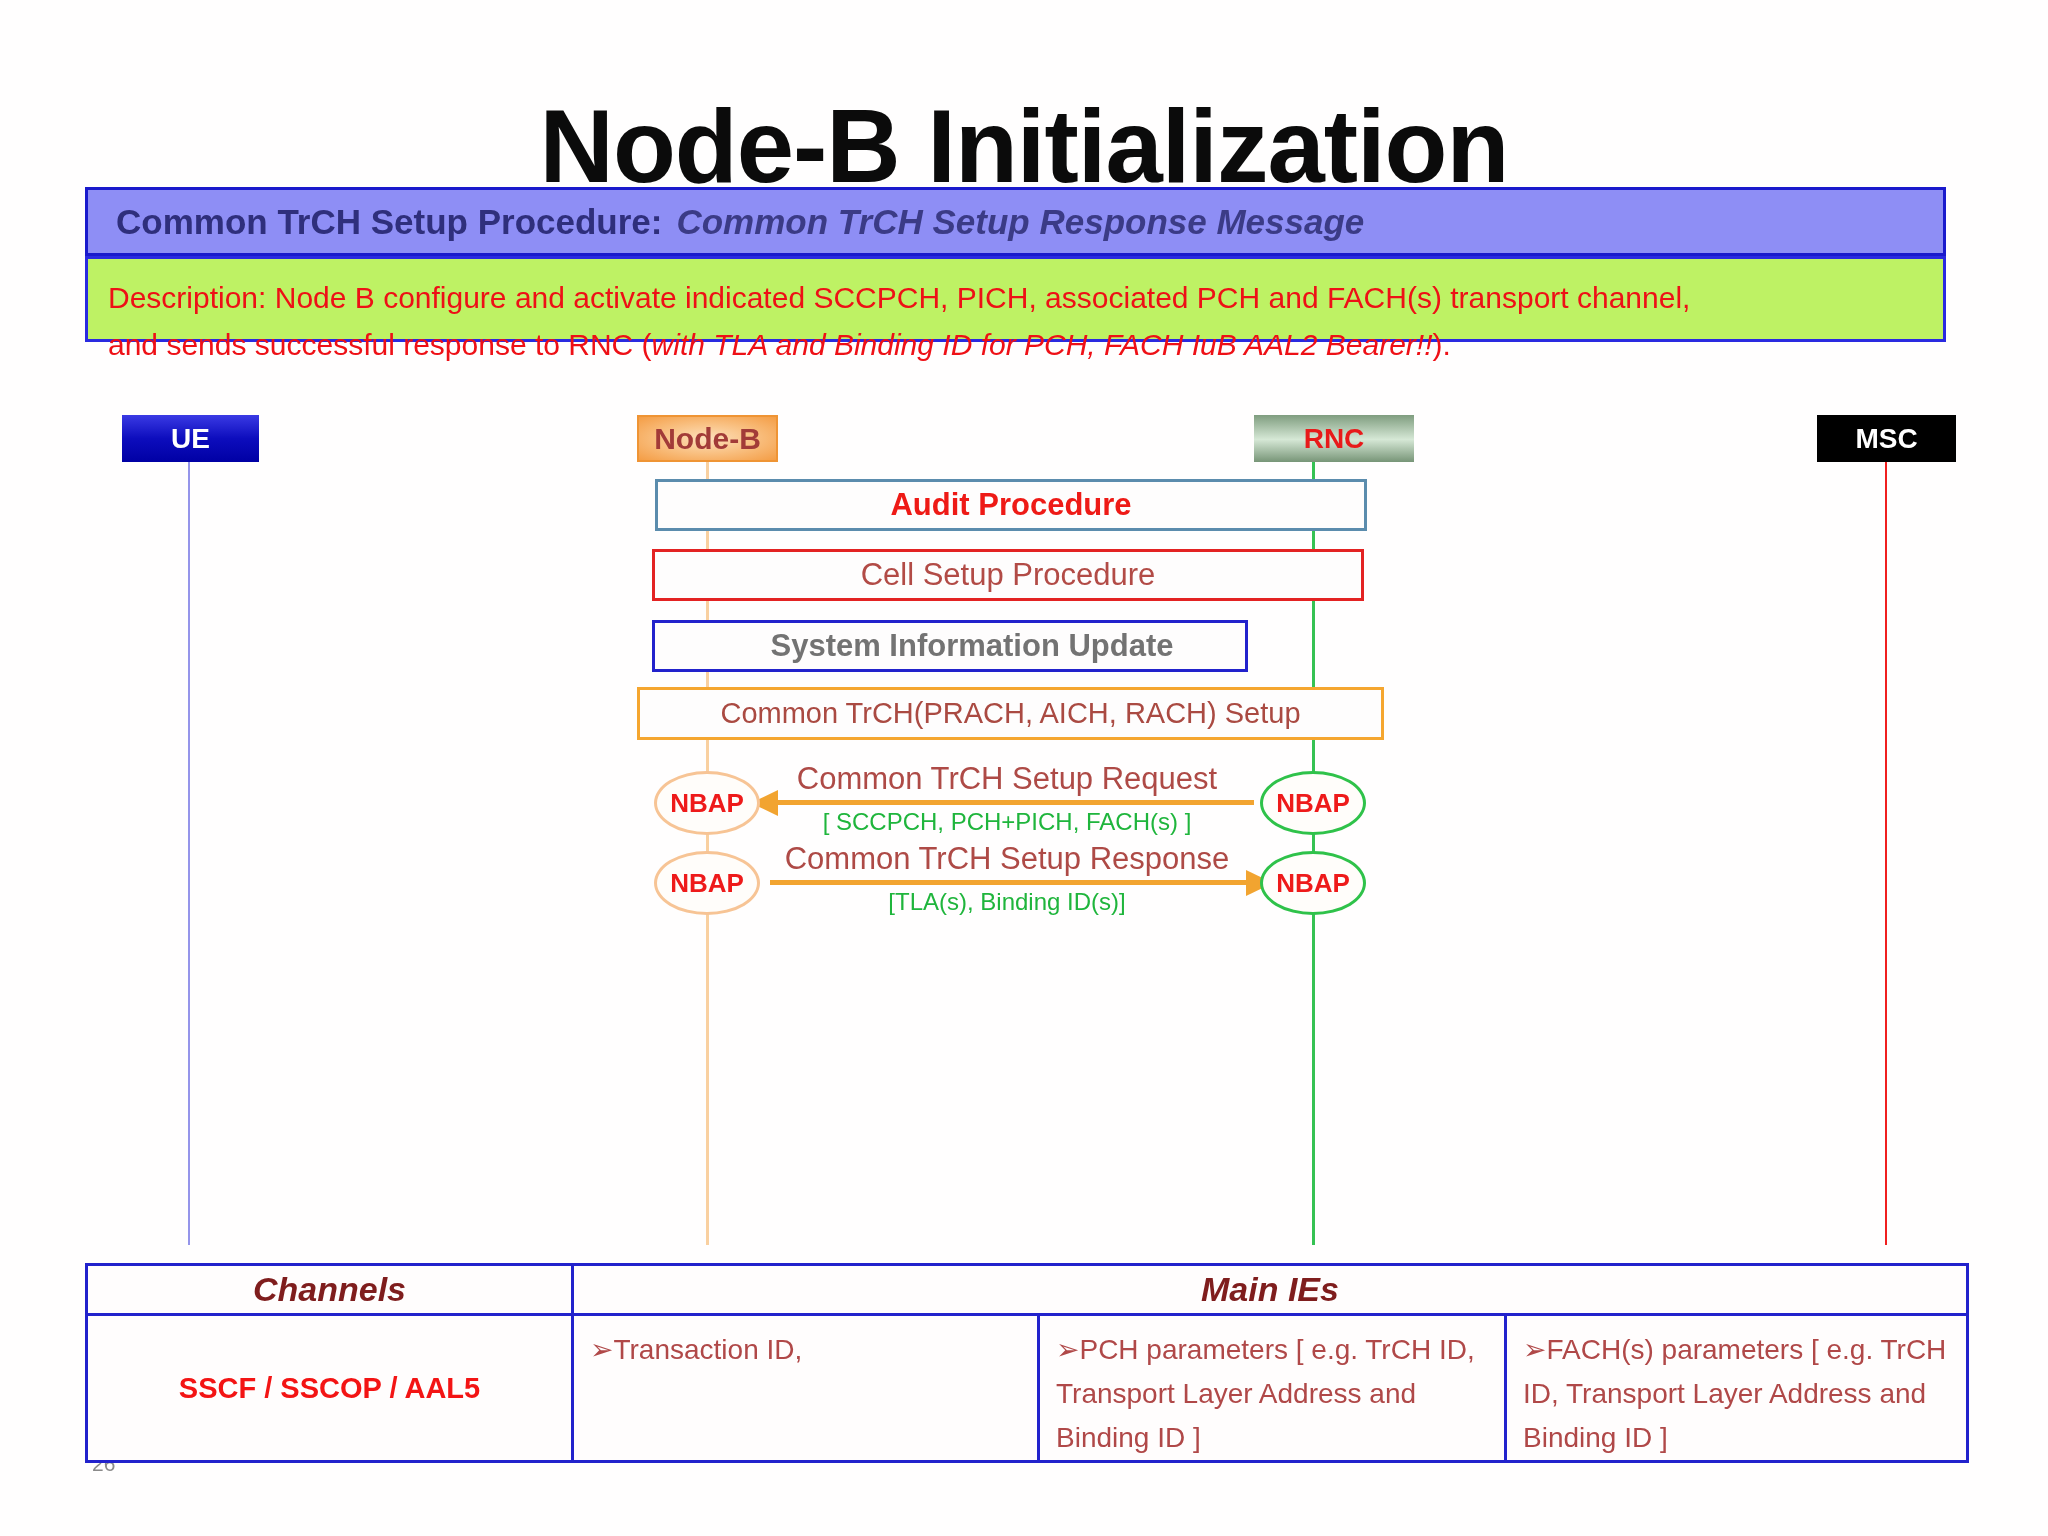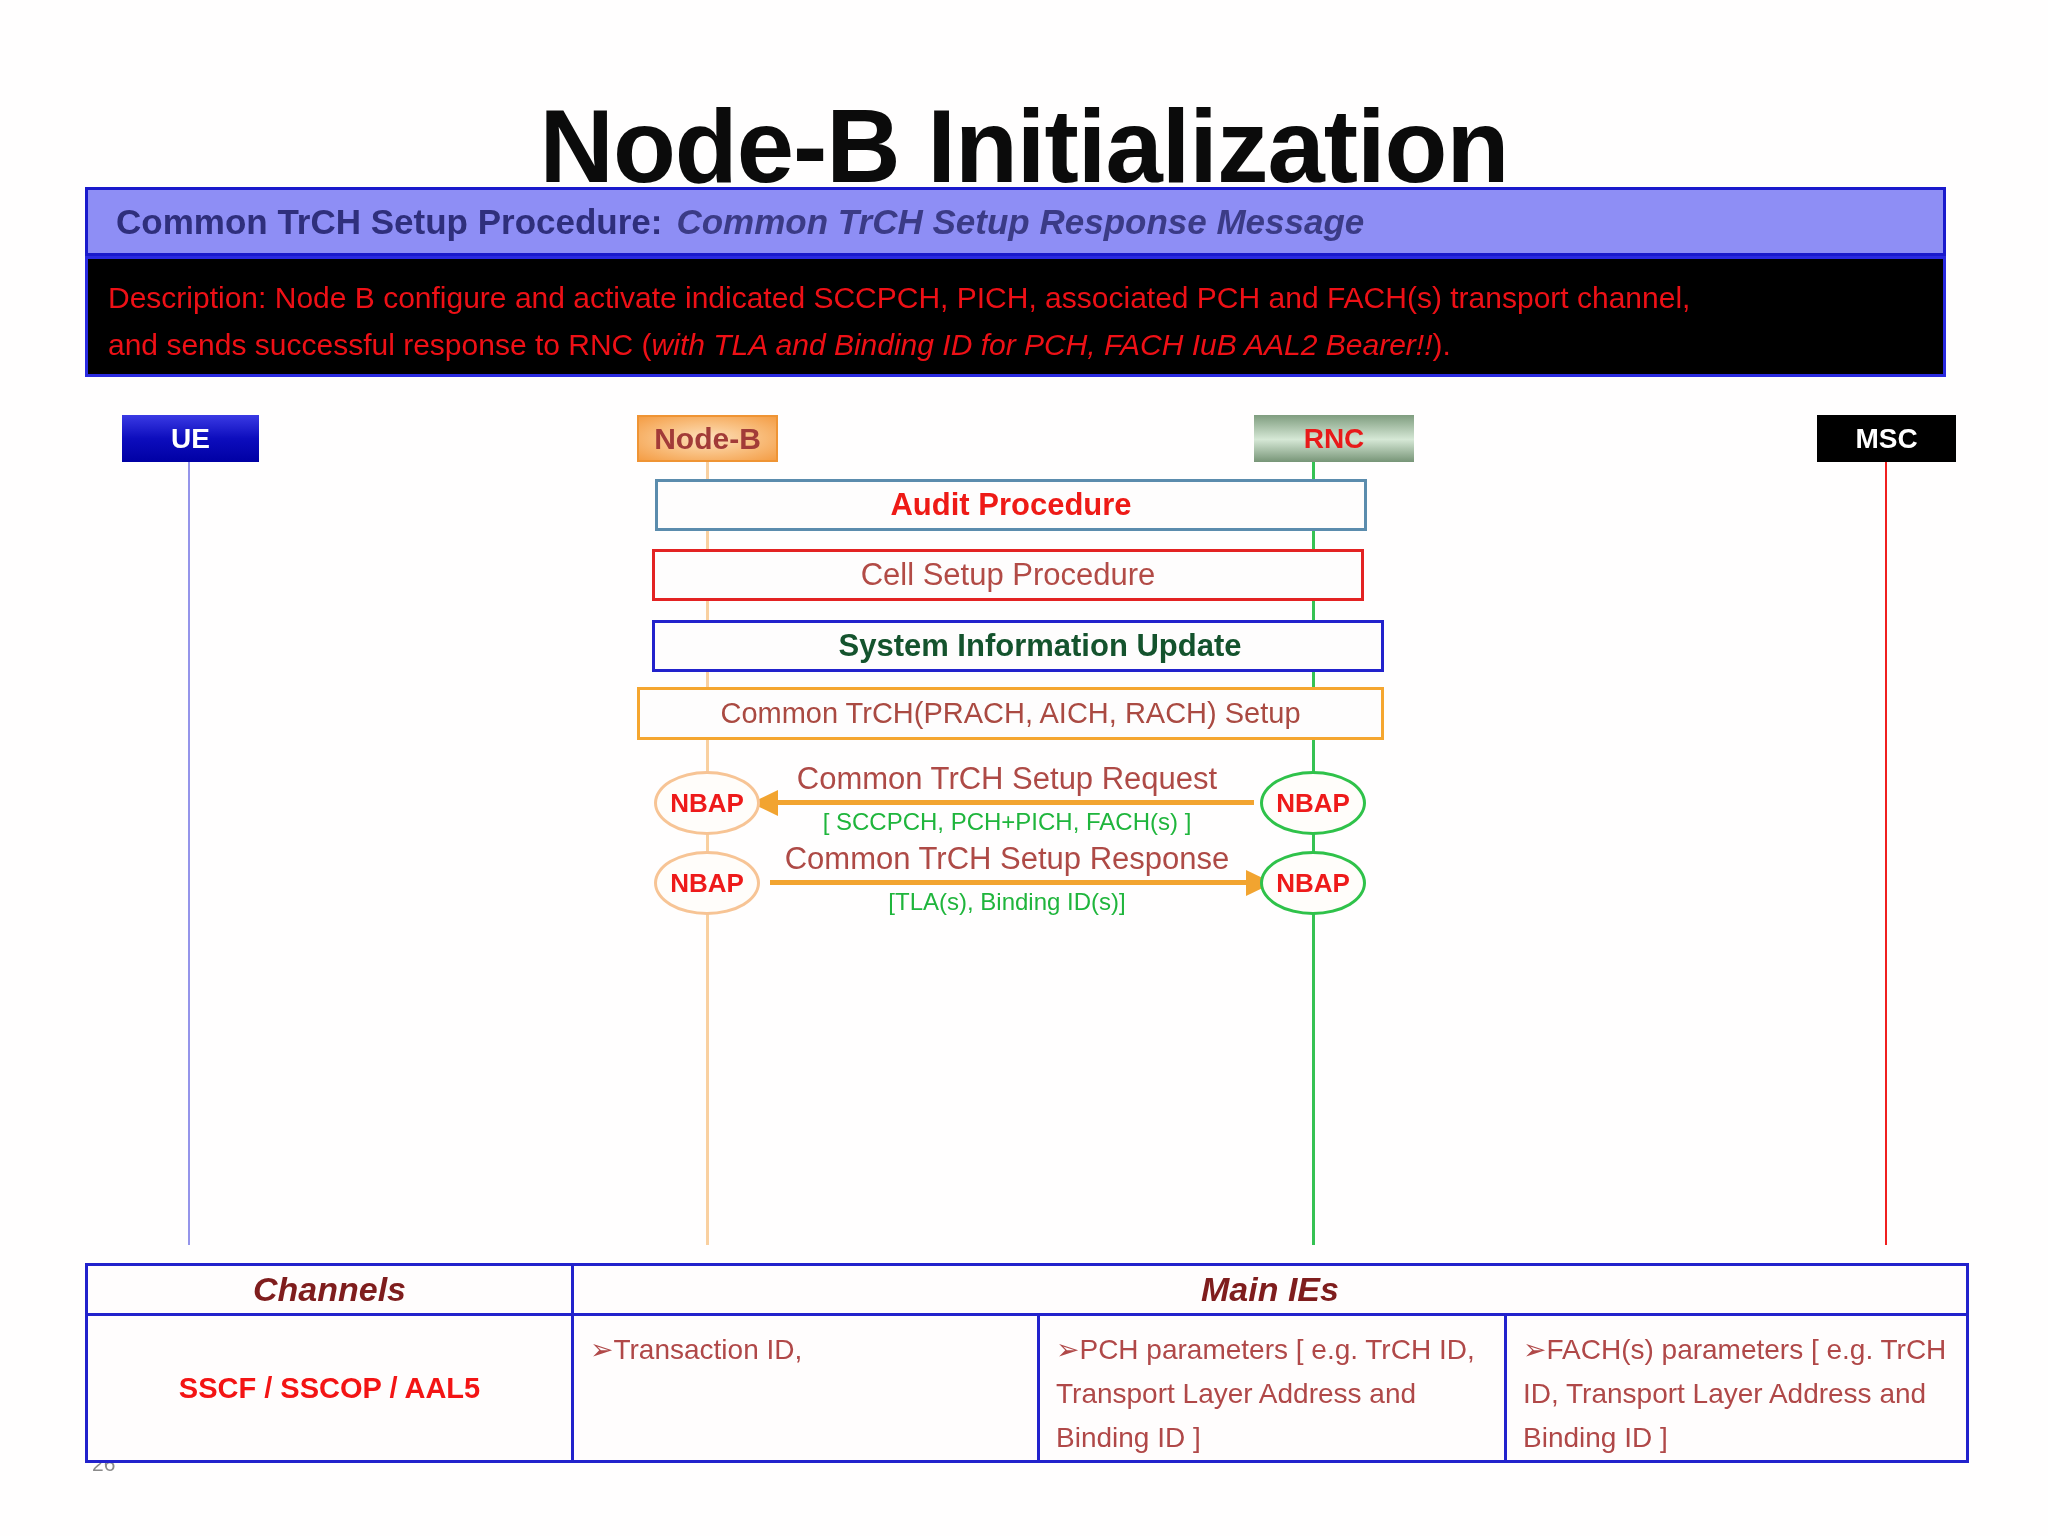--- a/index.html
+++ b/index.html
@@ -16,22 +16,22 @@
   
   .banner{
     position:absolute;left:85px;top:187px;width:1861px;height:69px;
     background:rgba(114,114,242,0.80);border:3px solid #1a1acc;box-sizing:border-box;
     display:flex;align-items:center;padding-left:28px;z-index:2;
   }
   .banner .b1{font-size:35px;font-weight:700;color:#2f2f7c;white-space:pre;}
   .banner .b2{font-size:35px;font-weight:600;font-style:italic;color:#3b3b86;margin-left:14px;white-space:pre;}
   
   .desc{
-    position:absolute;left:85px;top:256px;width:1861px;height:121px;
-    background:#000000;border:3px solid #2a2ae0;box-sizing:border-box;
+    position:absolute;left:85px;top:256px;width:1861px;height:86px;
+    background:#bef264;border:3px solid #2a2ae0;box-sizing:border-box;
     padding:15px 200px 0 20px;font-size:30px;line-height:47px;color:#ee1016;z-index:1;
   }
   .desc .it{font-style:italic;}
   
   .actor{
     position:absolute;top:415px;height:47px;box-sizing:border-box;
     display:flex;align-items:center;justify-content:center;
     font-weight:700;font-size:28px;z-index:3;
   }
   .actor-ue{left:122px;width:137px;background:linear-gradient(180deg,#3a3ae4 0%,#0d0dbd 50%,#0000a4 100%);color:#ffffff;}
@@ -45,21 +45,21 @@
   .ll-nodeb{left:706px;width:3px;background:#f9d0a0;}
   .ll-rnc{left:1312px;width:3px;background:#35c253;}
   .ll-msc{left:1885px;width:2px;background:#f01f1f;}
   
   .proc{
     position:absolute;box-sizing:border-box;background:#fefdfd;z-index:2;
     display:flex;align-items:center;justify-content:center;font-size:31px;
   }
   .proc-audit{left:655px;top:479px;width:712px;height:52px;border:3px solid #5b8cad;color:#ee1a16;font-weight:600;}
   .proc-cell{left:652px;top:549px;width:712px;height:52px;border:3px solid #e32222;color:#b24b46;}
-  .proc-sysinfo{left:652px;top:620px;width:732px;height:52px;border:3px solid #2222cc;color:#14532d;font-weight:600;padding-left:44px;}
+  .proc-sysinfo{left:652px;top:620px;width:596px;height:52px;border:3px solid #2222cc;color:#737373;font-weight:600;padding-left:44px;}
   .proc-common{left:637px;top:687px;width:747px;height:53px;border:3px solid #f5a62f;color:#aa4a42;font-size:29px;}
   
   .nbap{
     position:absolute;width:106px;height:64px;border-radius:50%;background:#fffdfa;
     box-sizing:border-box;display:flex;align-items:center;justify-content:center;
     font-weight:700;font-size:26px;color:#ee1a1a;z-index:3;
   }
   .nbap-peach{border:3px solid #f7c495;}
   .nbap-green{border:3px solid #2fc24a;}
   .m1-left{left:654px;top:771px;}

